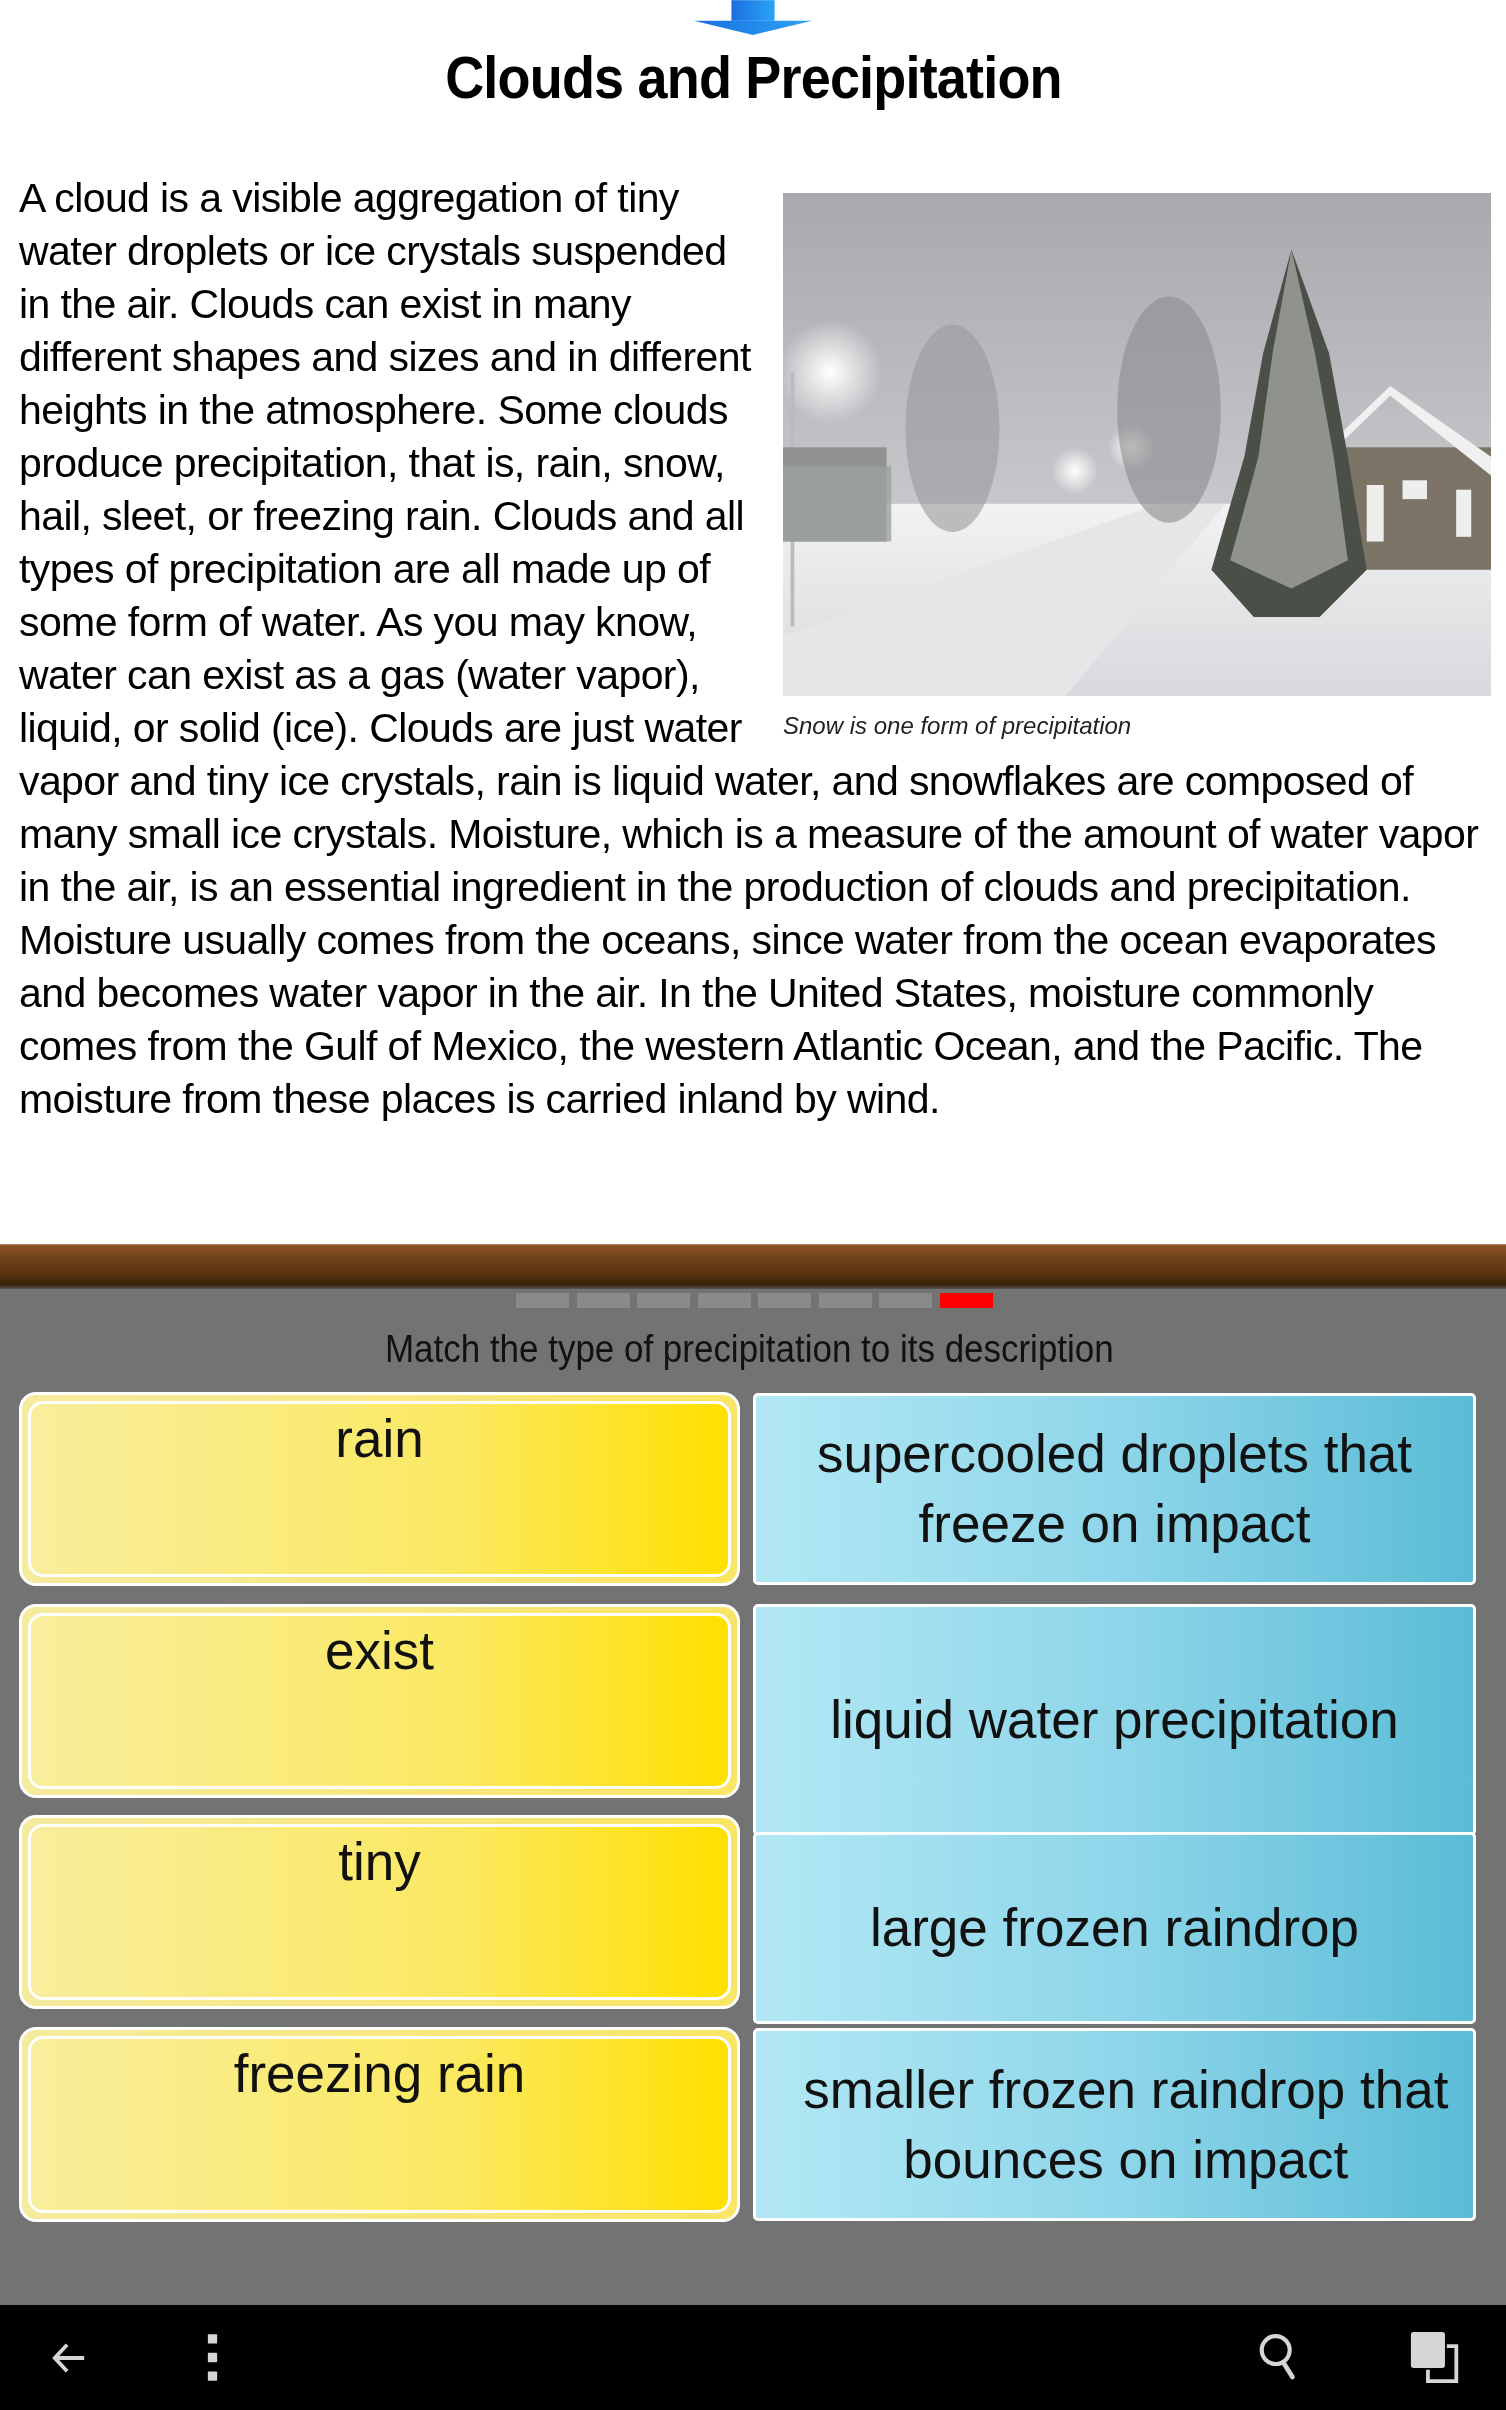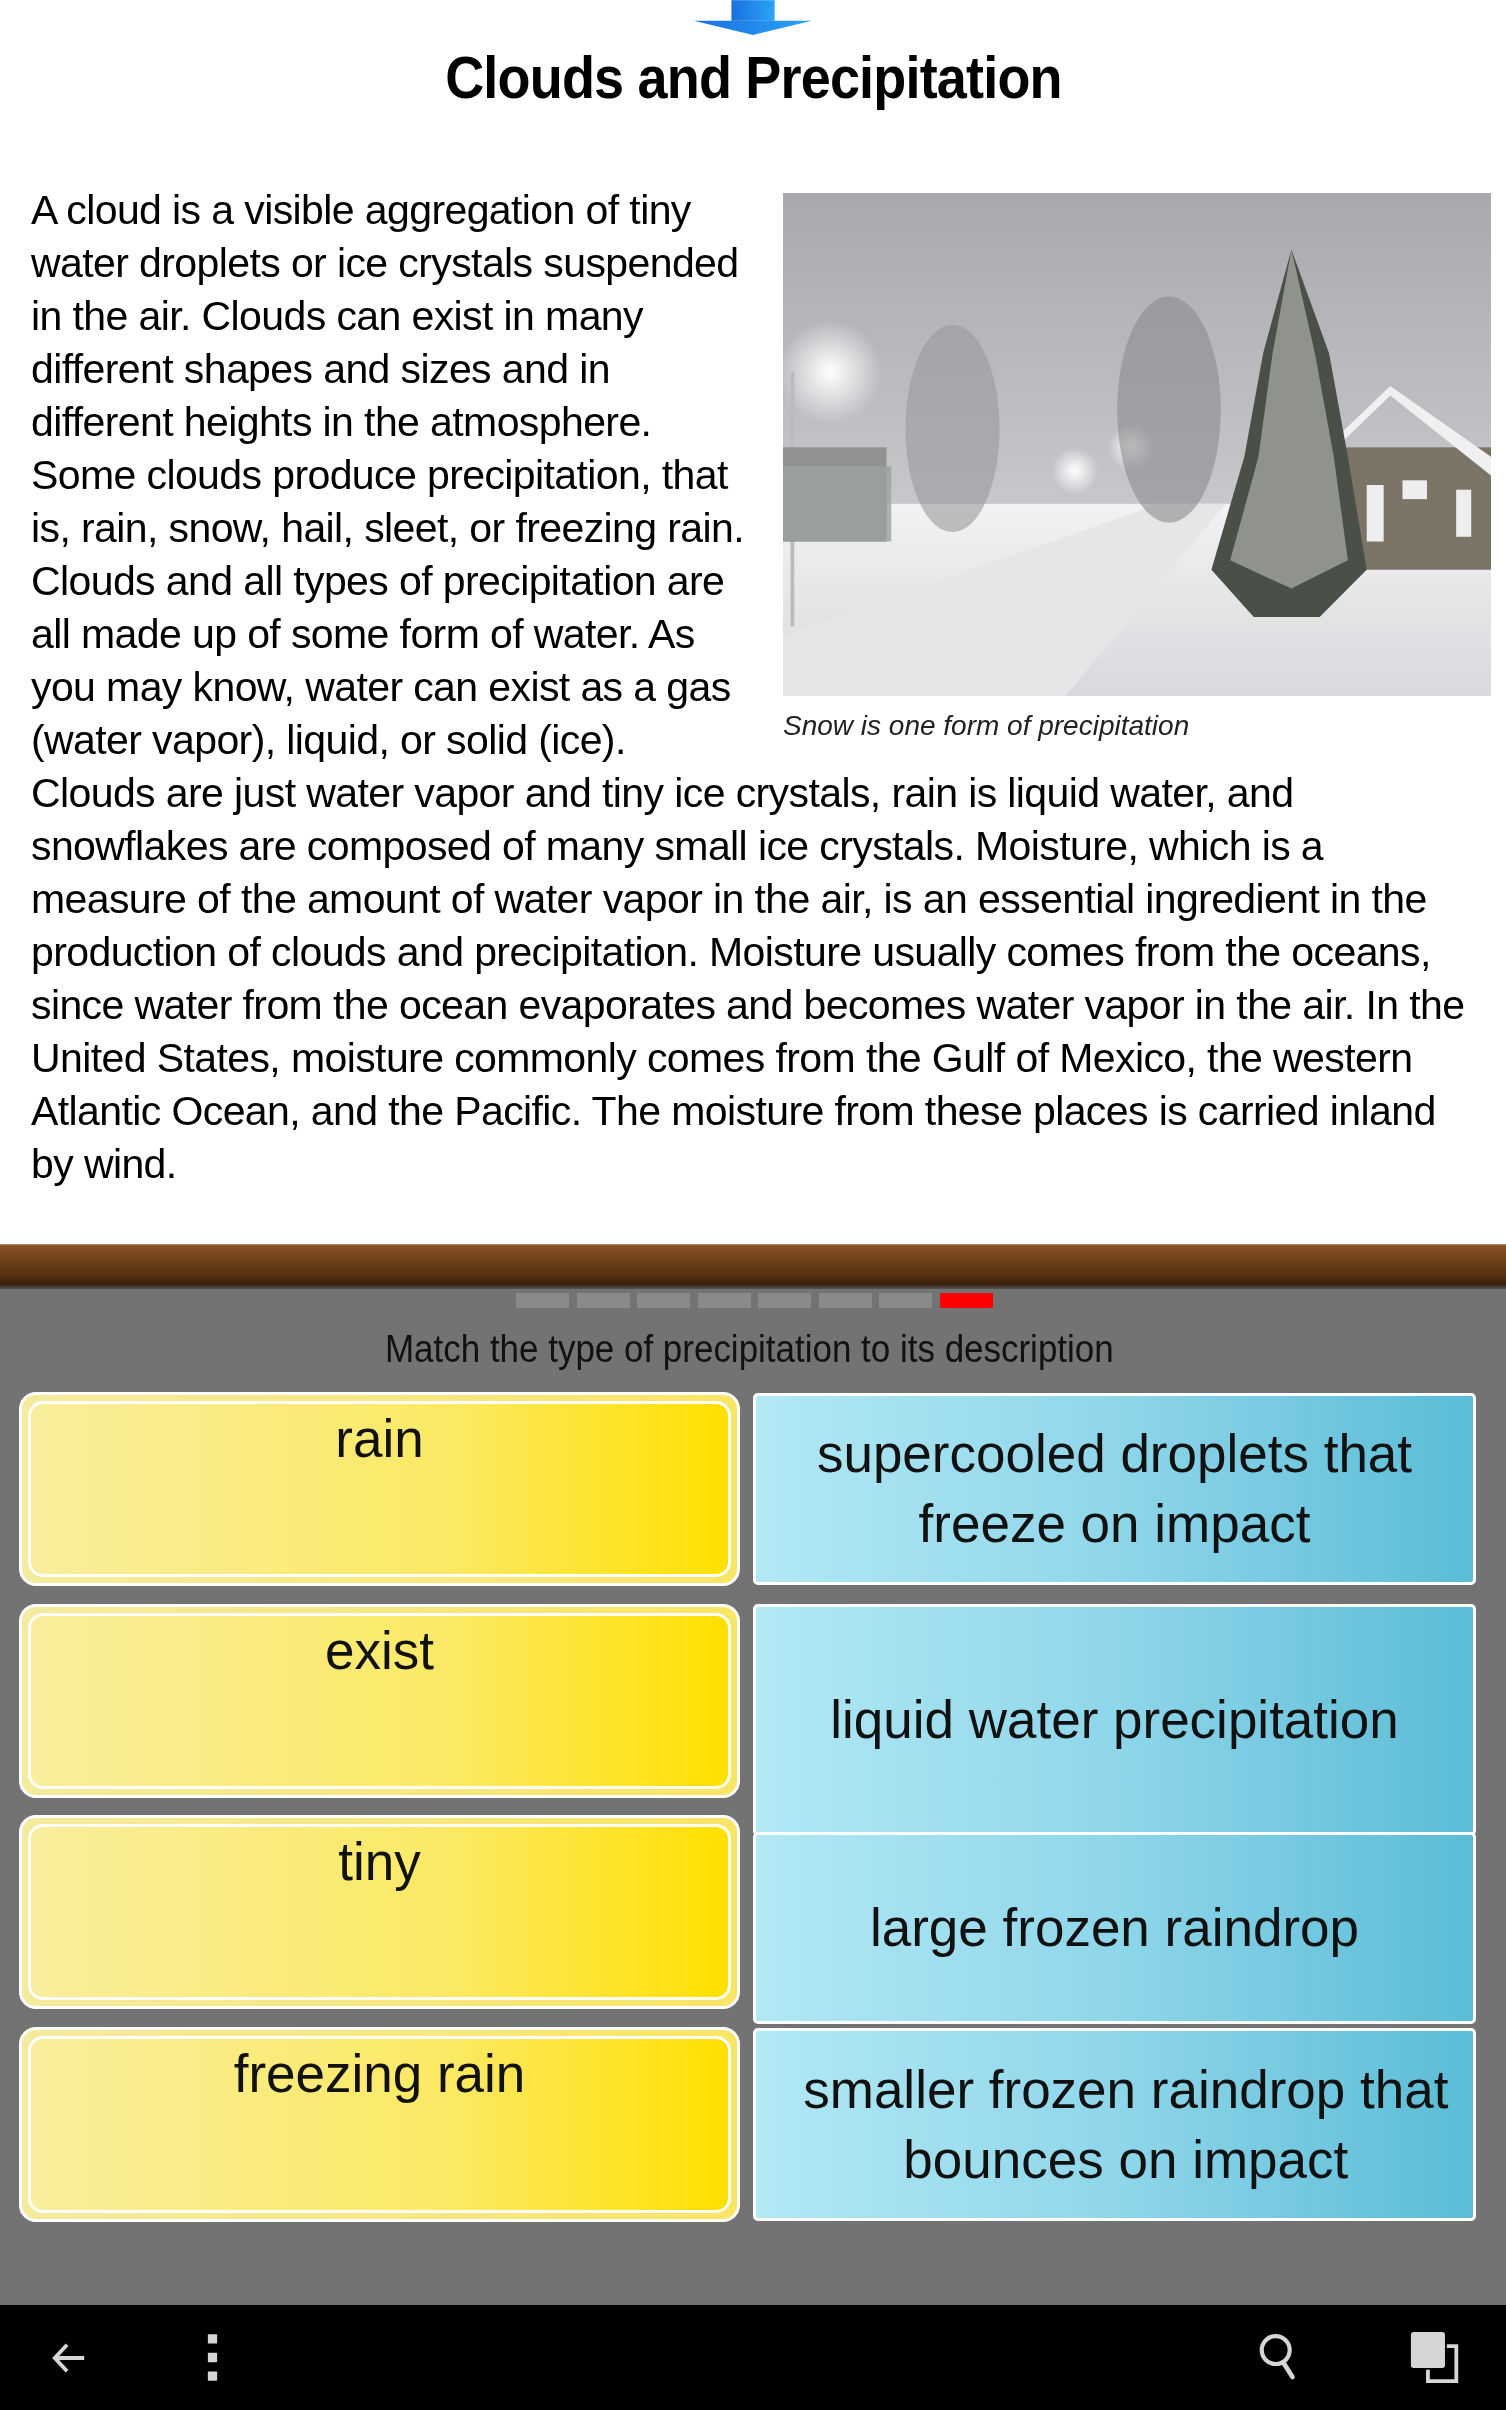--- a/index.html
+++ b/index.html
@@ -5,22 +5,22 @@
   html, body { margin:0; padding:0; }
   body { width:1507px; height:2411px; position:relative; overflow:hidden; background:#ffffff; font-family:"Liberation Sans", sans-serif; color:#000; }
 
   .top-arrow { position:absolute; left:692px; top:0; width:122px; height:36px; }
 
   .page-title { position:absolute; left:0; top:43px; width:1507px; text-align:center; font-size:60px; font-weight:bold; letter-spacing:-0.9px; margin:0; transform:scaleX(0.9); transform-origin:center; }
 
   .article { position:absolute; left:15px; top:168px; width:1476px; font-size:41px; line-height:53px; }
   .figure { float:right; width:708px; margin:24.5px 0 0 28px; }
   .figure .photo { width:708px; height:503px; display:block; }
-  .figure .caption { font-style:italic; font-size:28px; line-height:38px; color:#222; margin-top:11.3px; }
-  .article-text { margin:16px; letter-spacing:-0.6px; }
+  .figure .caption { font-style:italic; font-size:24px; line-height:38px; color:#222; margin-top:11.3px; }
+  .article-text { margin:4px; letter-spacing:-0.6px; }
 
   .divider { position:absolute; left:0; top:1244px; width:1507px; height:45px; background:linear-gradient(to bottom,#b89a85 0,#8a5222 4%,#76461c 25%,#5a3410 65%,#3a220a 90%,#555 100%); }
 
   .quiz { position:absolute; left:0; top:1289px; width:1507px; height:1016px; background:#737373; }
 
   .progress { position:absolute; left:516px; top:3.8px; display:flex; gap:7.5px; }
   .progress .seg { width:53px; height:15px; background:#8a8a8a; }
   .progress .seg.active { background:#ff0000; }
 
   .instruction { position:absolute; left:0; top:34px; width:1629px; text-align:center; font-size:38px; line-height:53px; color:#111; transform:scaleX(0.92); transform-origin:left; }

